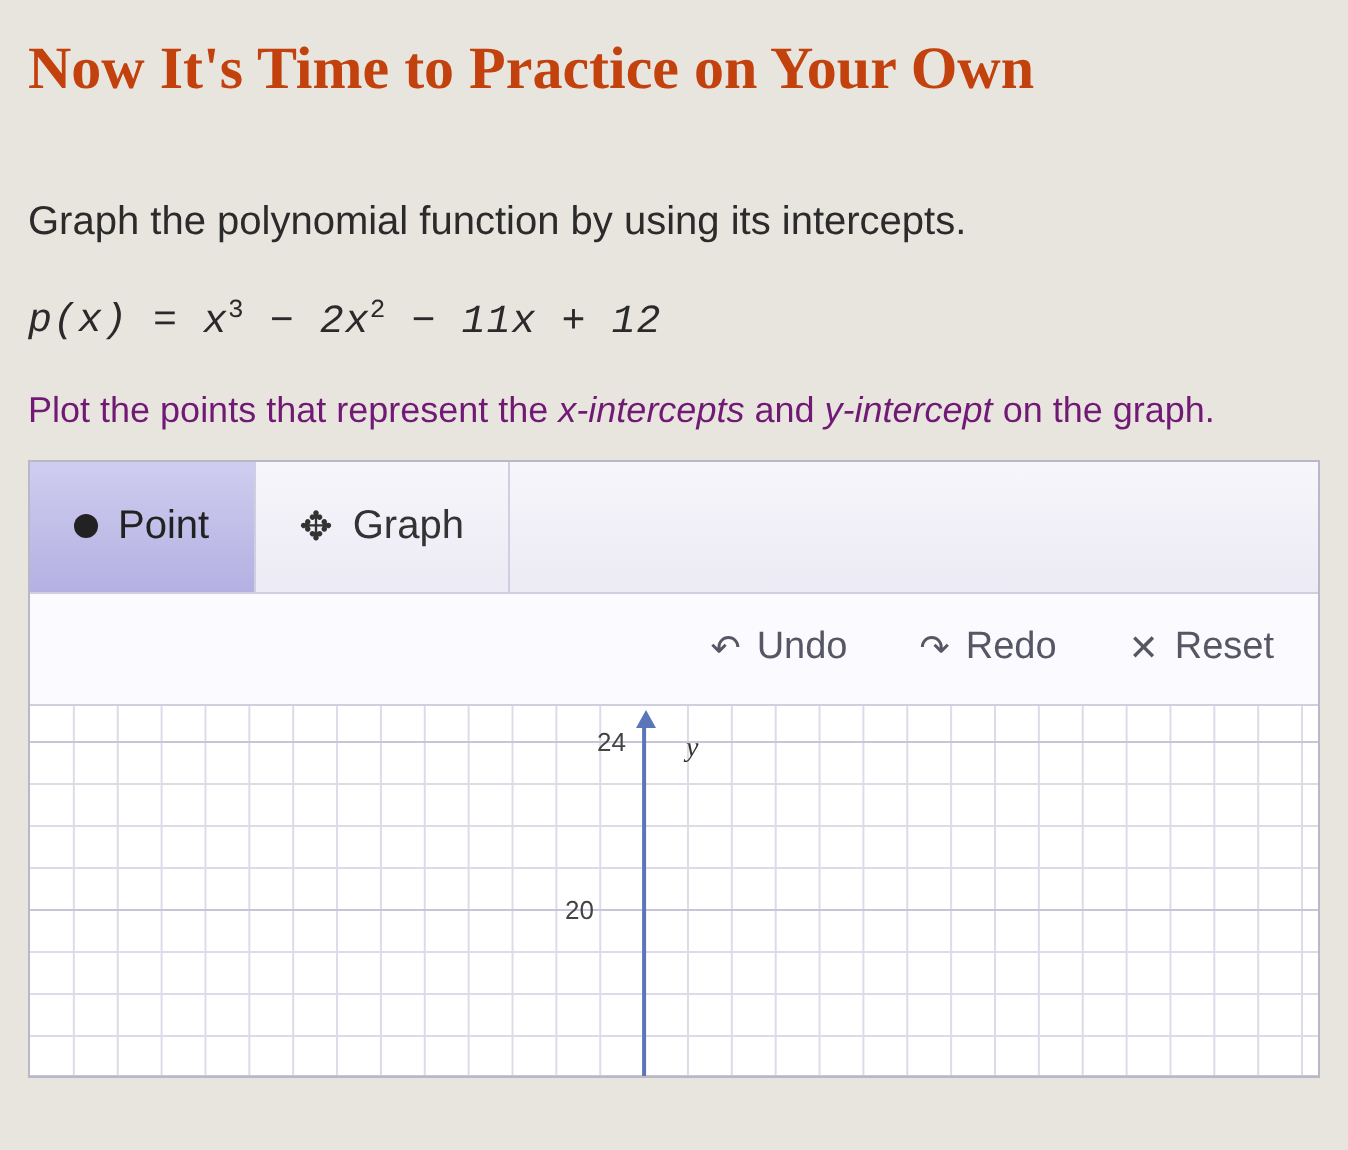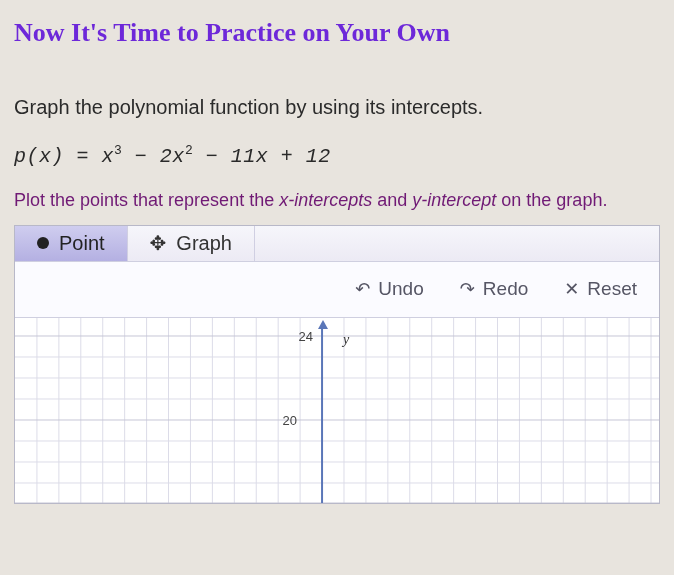--- a/index.html
+++ b/index.html
@@ -6,23 +6,23 @@
     body {
       width: 674px;
       height: 575px;
       background: #e8e4de;
       font-family: Georgia, 'Times New Roman', serif;
       color: #2a2a2a;
       padding: 18px 14px 0 14px;
       overflow: hidden;
     }
     .heading {
-      font-size: 26px;
+      font-size: 30px;
       font-weight: bold;
-      color: #6d28d9;
+      color: #c2410c;
       margin-bottom: 48px;
       font-family: 'Palatino Linotype', Georgia, serif;
     }
     .instruction {
       font-size: 20px;
       font-family: Arial, Helvetica, sans-serif;
       color: #2b2b2b;
       margin-bottom: 24px;
     }
     .equation {
@@ -43,21 +43,21 @@
     .graph-widget {
       border: 1px solid #b8b8c8;
       background: #fafaff;
       width: 100%;
     }
     .tool-row {
       display: flex;
       align-items: stretch;
       background: linear-gradient(#f6f6fb, #eceaf4);
       border-bottom: 1px solid #cfcfe0;
-      height: 36px;
+      height: 66px;
     }
     .tool-btn {
       display: flex;
       align-items: center;
       gap: 10px;
       padding: 0 22px;
       font-size: 20px;
       font-family: Arial, sans-serif;
       color: #333;
       border-right: 1px solid #d0cfe2;

